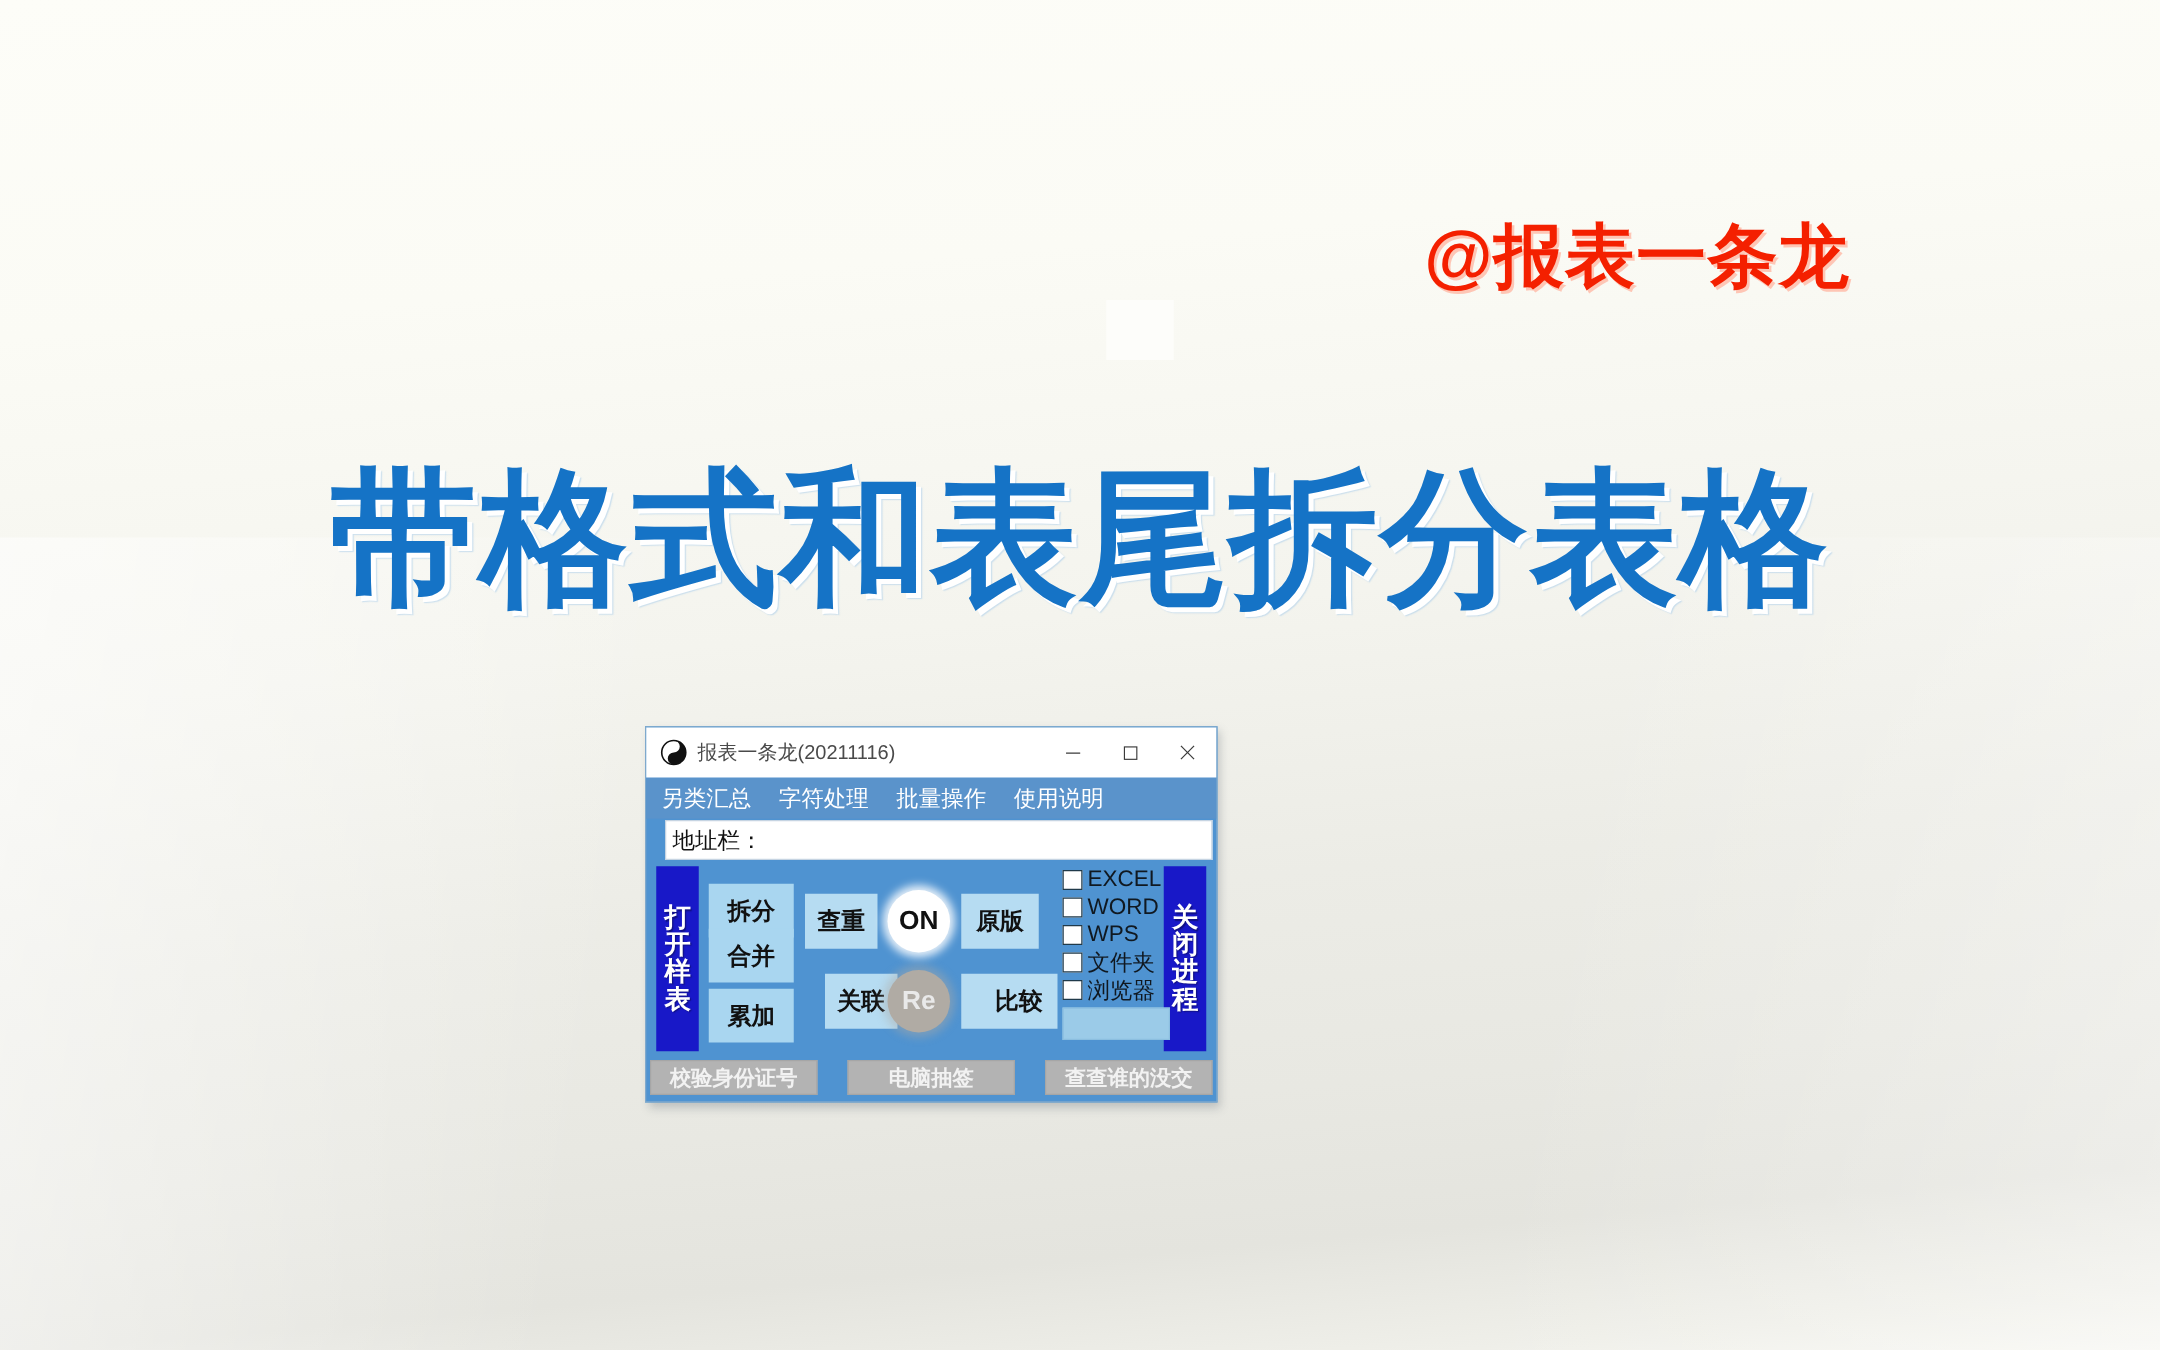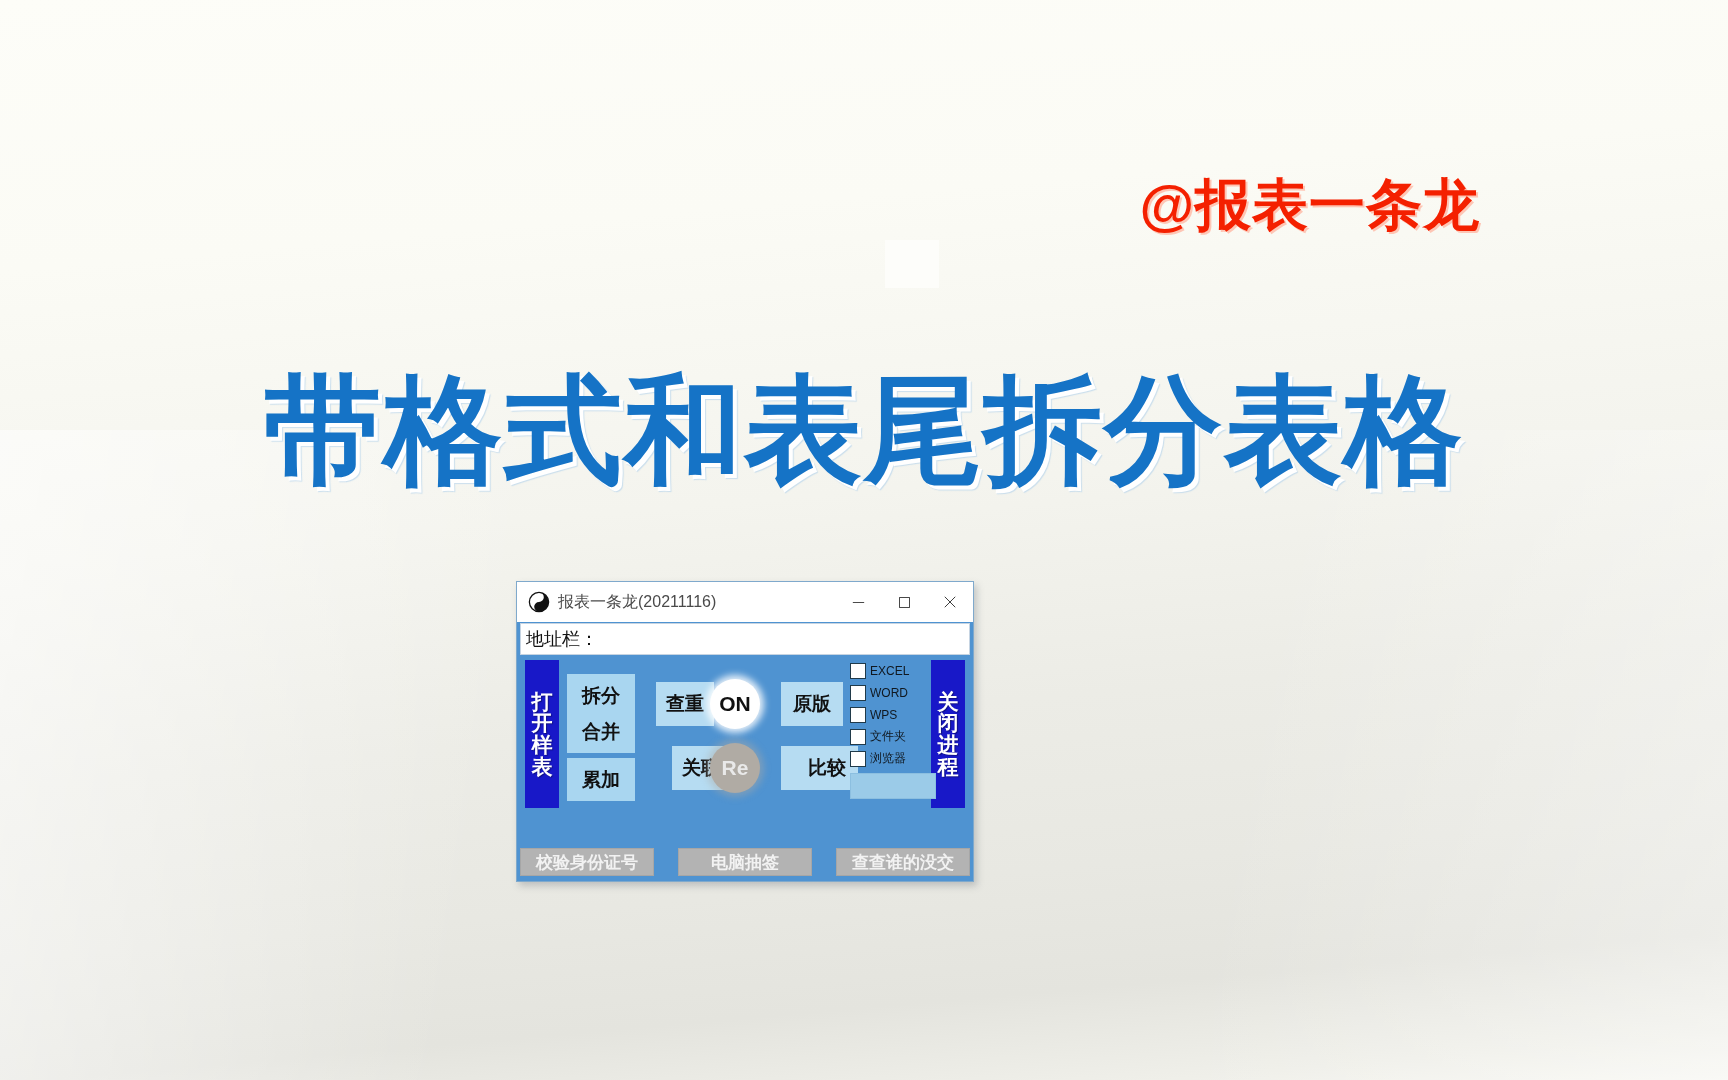--- a/index.html
+++ b/index.html
@@ -156,21 +156,21 @@
   .menu-item {
     font-size: 18px;
     color: #ffffff;
     margin-right: 22px;
     white-space: nowrap;
   }
 
   
   .addrbar {
     height: 30px;
-    margin: 1px 3px 0 3px;
+    margin: 1px 3px 0 15px;
     background: #ffffff;
     border: 1px solid #c6d4e2;
     display: flex;
     align-items: center;
     padding-left: 5px;
   }
   .addr-label {
     font-size: 18px;
     color: #111111;
     white-space: nowrap;
@@ -219,21 +219,21 @@
     position: absolute;
     background: #a9d6f0;
     color: #111111;
     font-size: 19px;
     font-weight: bold;
     display: flex;
     align-items: center;
     justify-content: center;
     white-space: nowrap;
   }
-  .tile.lighter { background: #b6dcf2; margin-left: 12px; }
+  .tile.lighter { background: #b6dcf2; }
 
   
   .rnd {
     position: absolute;
     border-radius: 50%;
     display: flex;
     align-items: center;
     justify-content: center;
     font-size: 21px;
     font-weight: bold;
@@ -264,21 +264,21 @@
   }
   .cbox {
     width: 14px;
     height: 14px;
     background: #ffffff;
     border: 1px solid #203a4a;
     margin-right: 4px;
     flex: 0 0 auto;
   }
   .cbox-label {
-    font-size: 12px;
+    font-size: 18px;
     color: #101820;
     white-space: nowrap;
   }
   #cbox-field {
     margin-top: 4px;
     height: 24px;
     background: #9bcbe8;
     border: 1px solid #8cbfe0;
   }
 
@@ -344,20 +344,26 @@
         </svg>
       </span>
       <span class="tb-btn">
         <svg viewBox="0 0 24 24" width="18" height="18">
           <line x1="5" y1="5" x2="19" y2="19" stroke="#3a3a3a" stroke-width="1.3"></line>
           <line x1="19" y1="5" x2="5" y2="19" stroke="#3a3a3a" stroke-width="1.3"></line>
         </svg>
       </span>
     </div>
 
+    <div class="menubar">
+      <span class="menu-item">另类汇总</span>
+      <span class="menu-item">字符处理</span>
+      <span class="menu-item">批量操作</span>
+      <span class="menu-item">使用说明</span>
+    </div>
 
     <div class="addrbar">
       <span class="addr-label">地址栏：</span>
       <span class="addr-input"></span>
     </div>
 
     <div class="appbody">
 
       <div class="vbtn" id="vbtn-open">
         <span>打</span>

